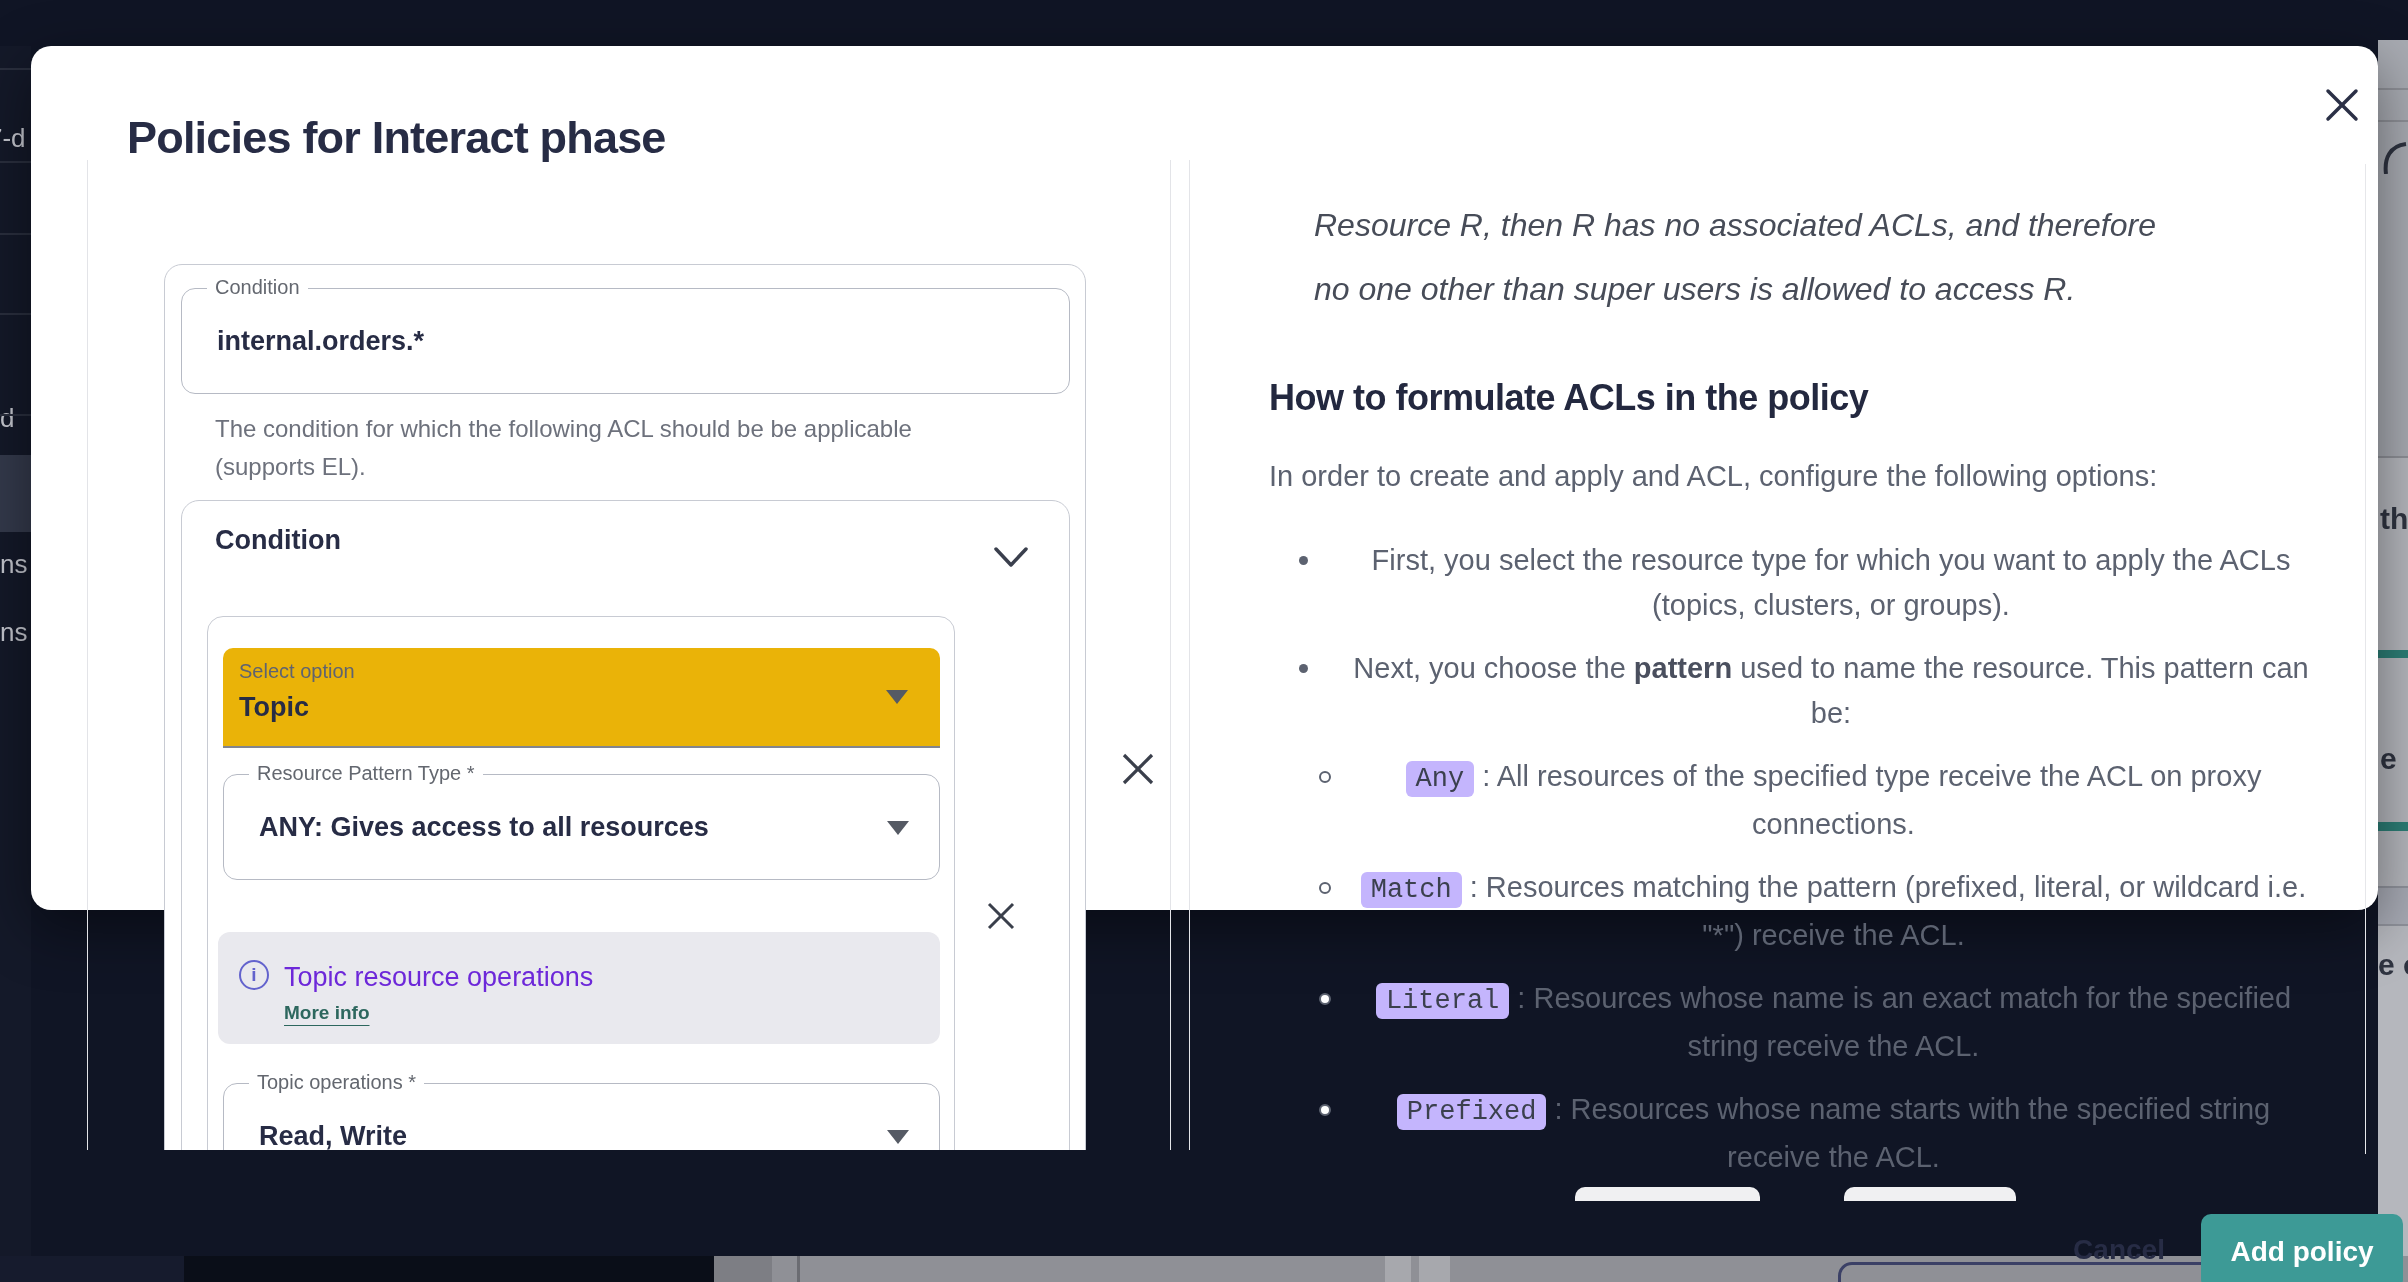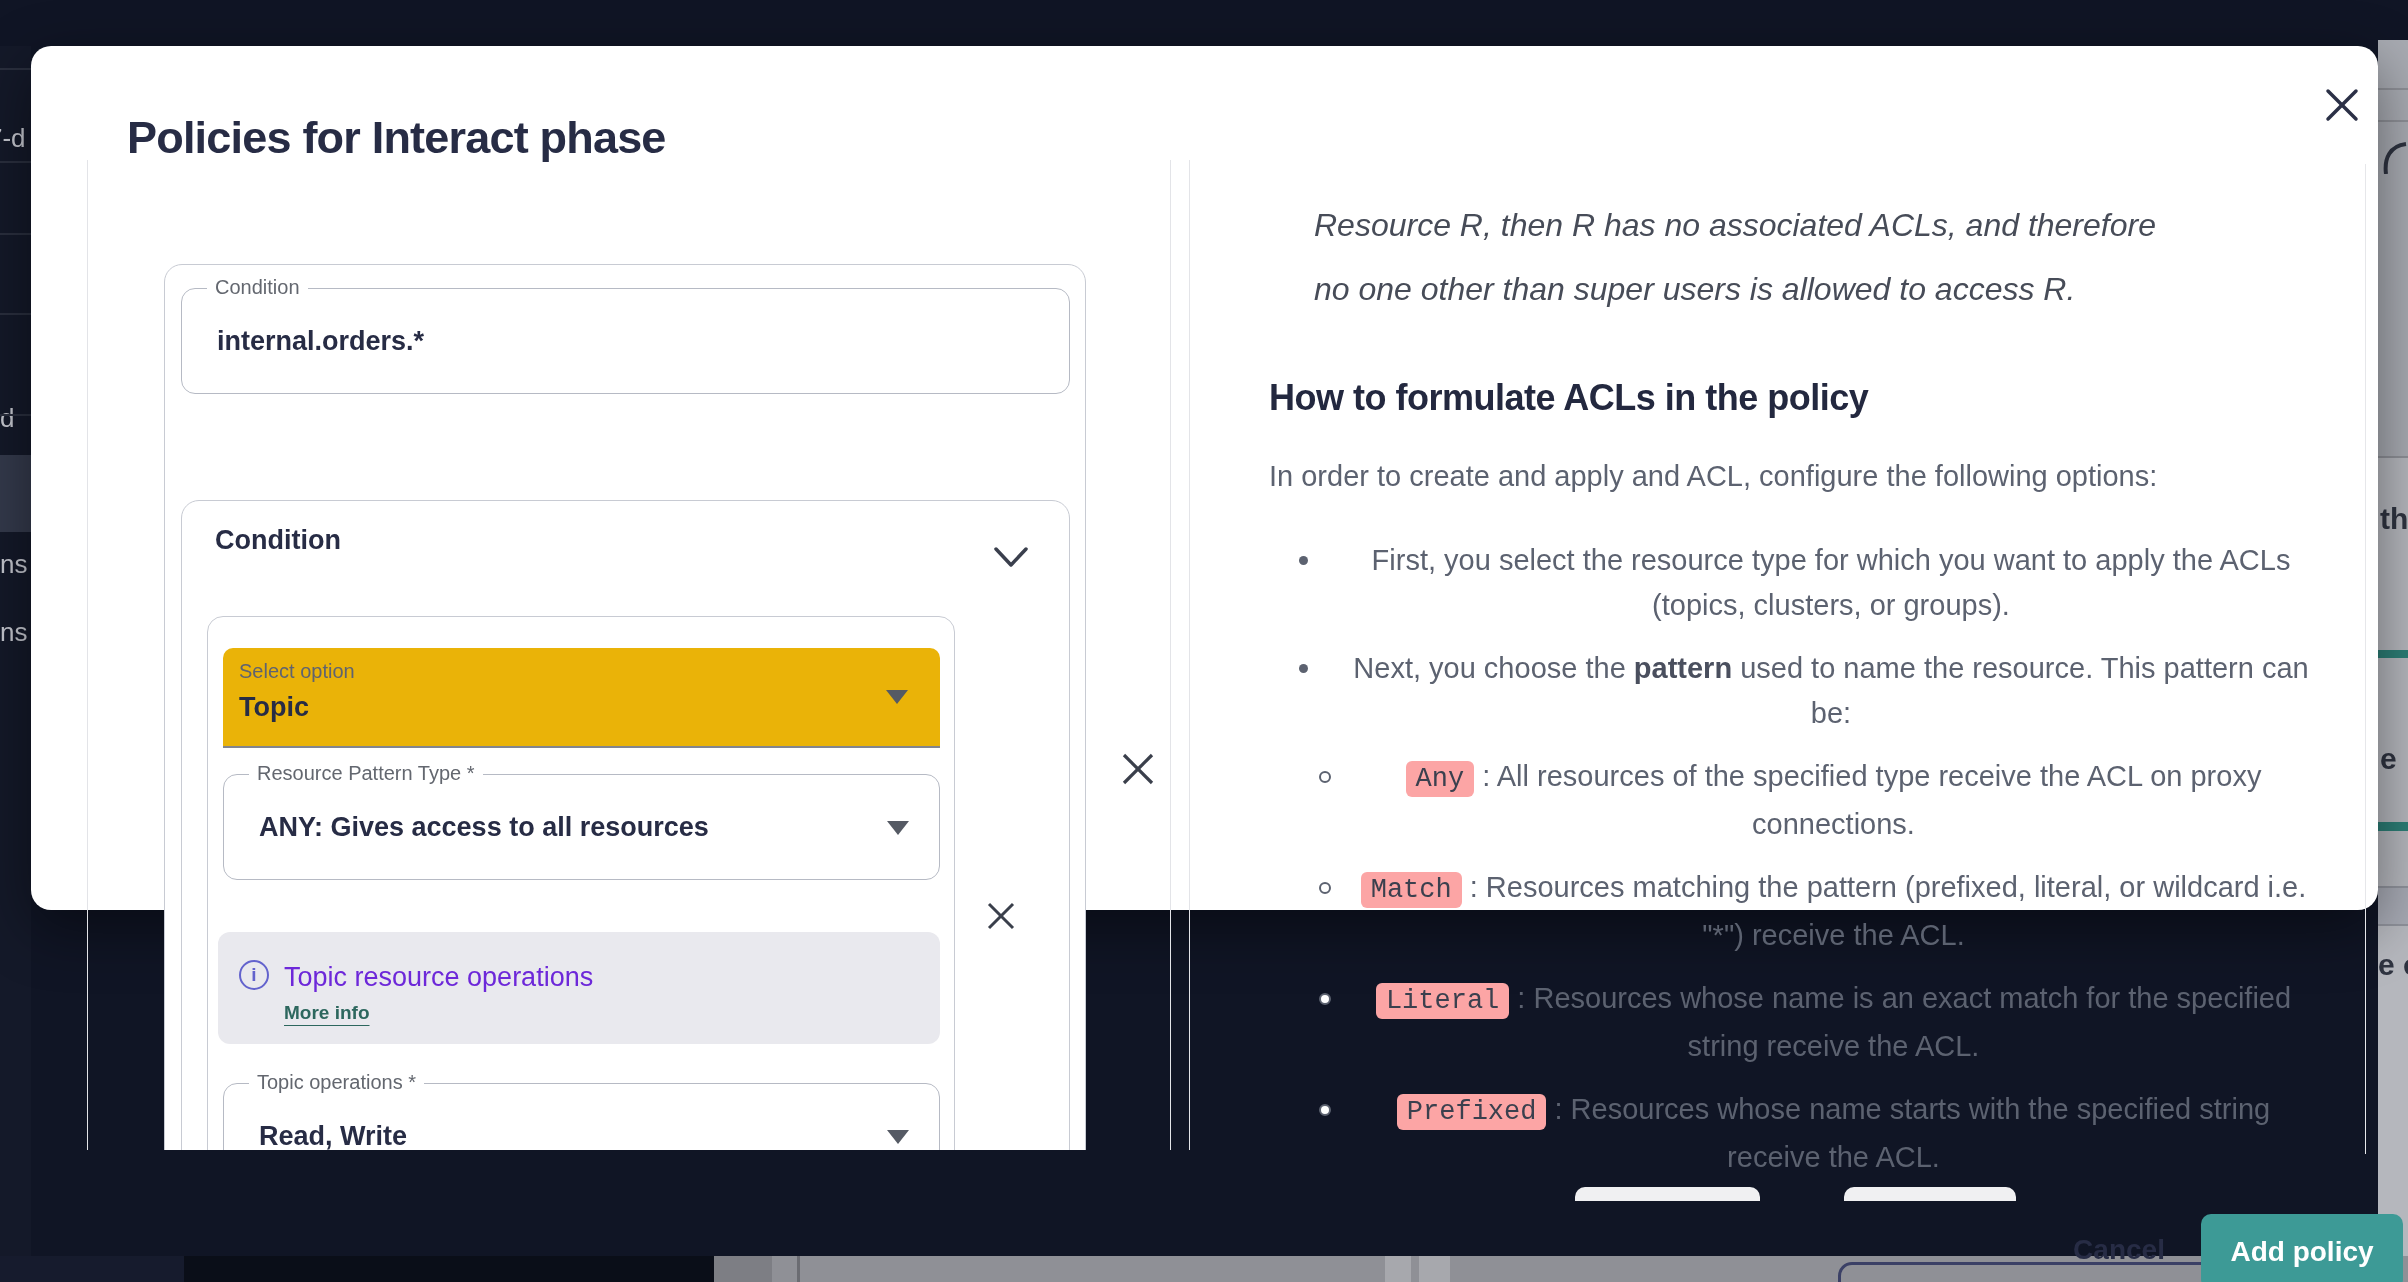--- a/index.html
+++ b/index.html
@@ -77,21 +77,21 @@
   .docs ul { list-style:none; margin-top:39px; }
   .docs li { position:relative; line-height:45px; margin-bottom:18px;text-align:center; }
   ul.lvl1 > li { padding-left:62px; }
   ul.lvl1 > li::before { content:""; position:absolute; left:30px; top:18px; width:9px; height:9px;
                          border-radius:50%; background:#5c6270; }
   ul.lvl2 { margin-top:18px; }
   ul.lvl2 > li { padding-left:84px; width:1045px; }
   ul.lvl2 > li::before { content:""; position:absolute; left:50px; top:17px; width:8px; height:8px;
                          border-radius:50%; border:2px solid #5c6270; background:#fff; }
   .code { font-family:"Liberation Mono","DejaVu Sans Mono",monospace; font-size:27px;
-          background:#fca5a5; border-radius:6px; padding:3px 10px; color:#3b404e; }
+          background:#c4b5fd; border-radius:6px; padding:3px 10px; color:#3b404e; }
   .bold { font-weight:700; color:#4a4f5e; }
   .pill { position:absolute; background:#f0f0f2; border-radius:10px; height:40px; }
   .docs-scroll-line { position:absolute; left:2366px; top:165px; width:1px; height:990px; background:#e6e7ea; }
 
   
   .cancel-btn { position:absolute; left:2043px; top:1178px; width:90px; height:52px; font-size:28px;
                 font-weight:700; color:#272c45; display:flex; align-items:center; justify-content:center;
                 cursor:pointer; background:none; border:none; font-family:"Liberation Sans",sans-serif; }
   .add-btn { position:absolute; left:2170px; top:1168px; width:202px; height:75px; border:none;
              border-radius:10px; background:#3d9a96; color:#ffffff; font-size:28px; font-weight:700;
@@ -160,20 +160,21 @@
     <div class="vline docs-scroll-line" style="left:2334px; top:118px"></div>
 
     <div class="form-panel">
 
       <div class="card" style="left:45px; top:104px; width:922px; height:1120px">
 
         <div class="fieldset" style="left:16px; top:23px; width:889px; height:106px">
           <span class="legend">Condition</span>
           <input class="fs-value" value="internal.orders.*" style="">
         </div>
+        <div class="helper" style="left:50px; top:145px; width:720px">The condition for which the following ACL should be be applicable (supports EL).</div>
 
         <div class="card" style="left:16px; top:235px; width:889px; height:860px">
           <div class="section-title" style="left:33px; top:24px">Condition</div>
           <div class="abs" style="left:808px; top:40px; width:44px; height:34px; cursor:pointer">
             <svg width="44" height="34">
               <polyline points="6,8 21,24 36,8" fill="none" stroke="#3a3f4d" stroke-width="3.5" stroke-linecap="round" stroke-linejoin="round"></polyline>
             </svg>
           </div>
 
           <div class="card" style="left:25px; top:115px; width:748px; height:730px; border-radius:16px">

